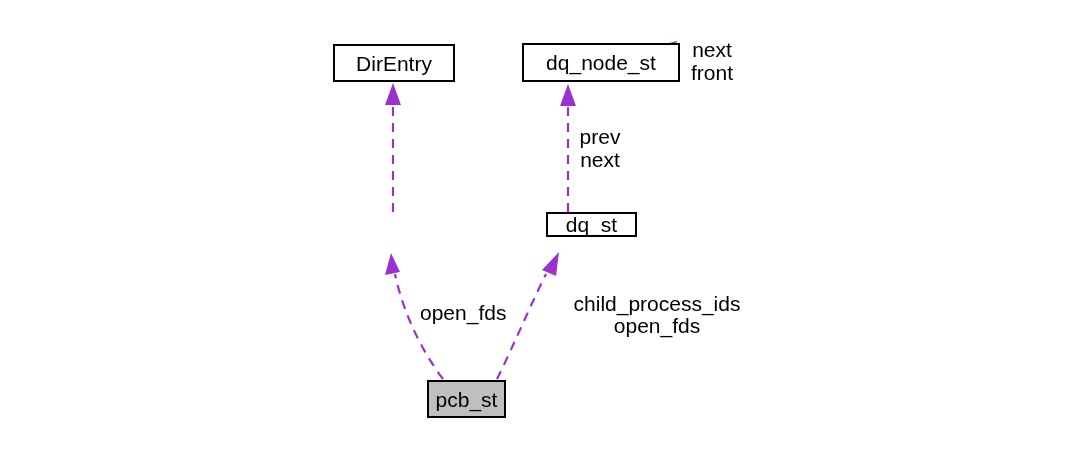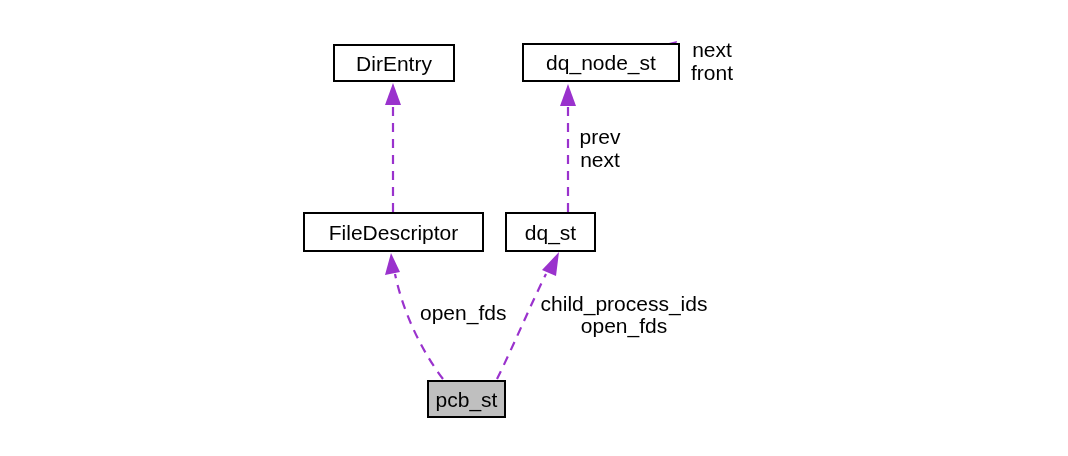--- a/index.html
+++ b/index.html
@@ -85,43 +85,40 @@
   </svg>
 
   <div class="node" style="left:333px; top:44px; width:122px; height:38px;">
     <span>DirEntry</span>
   </div>
 
   <div class="node" style="left:490px; top:43px; width:158px; height:39px;margin-left:32px;">
     <span>dq_node_st</span>
   </div>
 
-  <div class="node" style="left:303px; top:212px; width:181px; height:40px;">
-    <span>FileDescriptor</span>
-  </div>
 
-  <div class="node" style="left:505px; top:212px; width:91px; height:40px;">
+  <div class="node" style="left:546px; top:212px; width:91px; height:25px;">
     <span>dq_st</span>
   </div>
 
   <div class="node current" style="left:427px; top:380px; width:79px; height:38px;">
     <span>pcb_st</span>
   </div>
 
 
   <div class="elabel center" style="left:568px; top:125px; width:64px;">
     <span>prev</span>
     <span>next</span>
   </div>
 
   <div class="elabel center" style="left:681px; top:38px; width:62px;">
     <span>next</span>
     <span>front</span>
   </div>
 
   <div class="elabel" style="left:420px; top:301px;">open_fds</div>
 
-  <div class="elabel center" style="left:524px; top:293px; width:200px; line-height:22px;">
+  <div class="elabel center" style="left:557px; top:293px; width:200px; line-height:22px;">
     <span>child_process_ids</span>
     <span>open_fds</span>
   </div>
 
 </div>
 
 </body></html>

